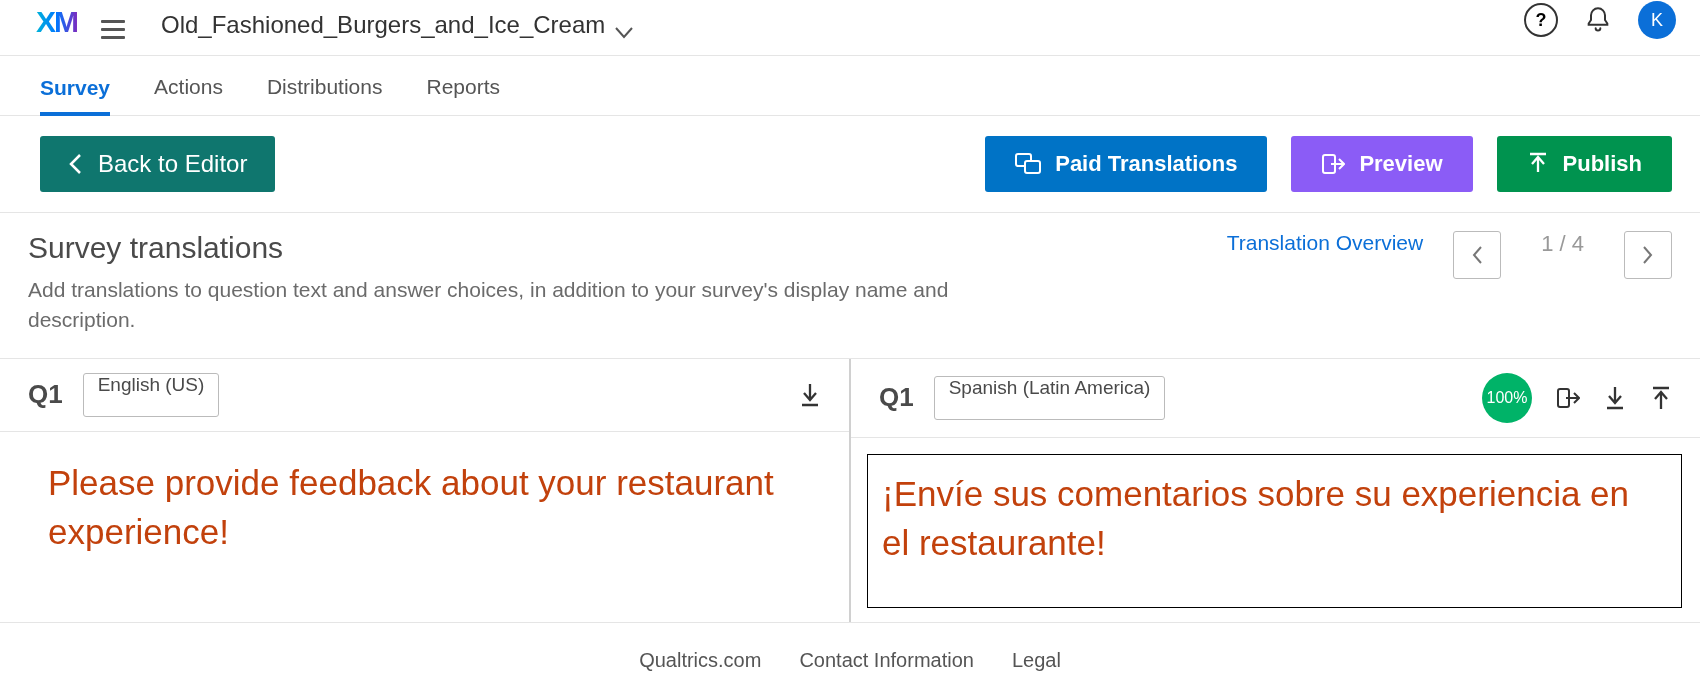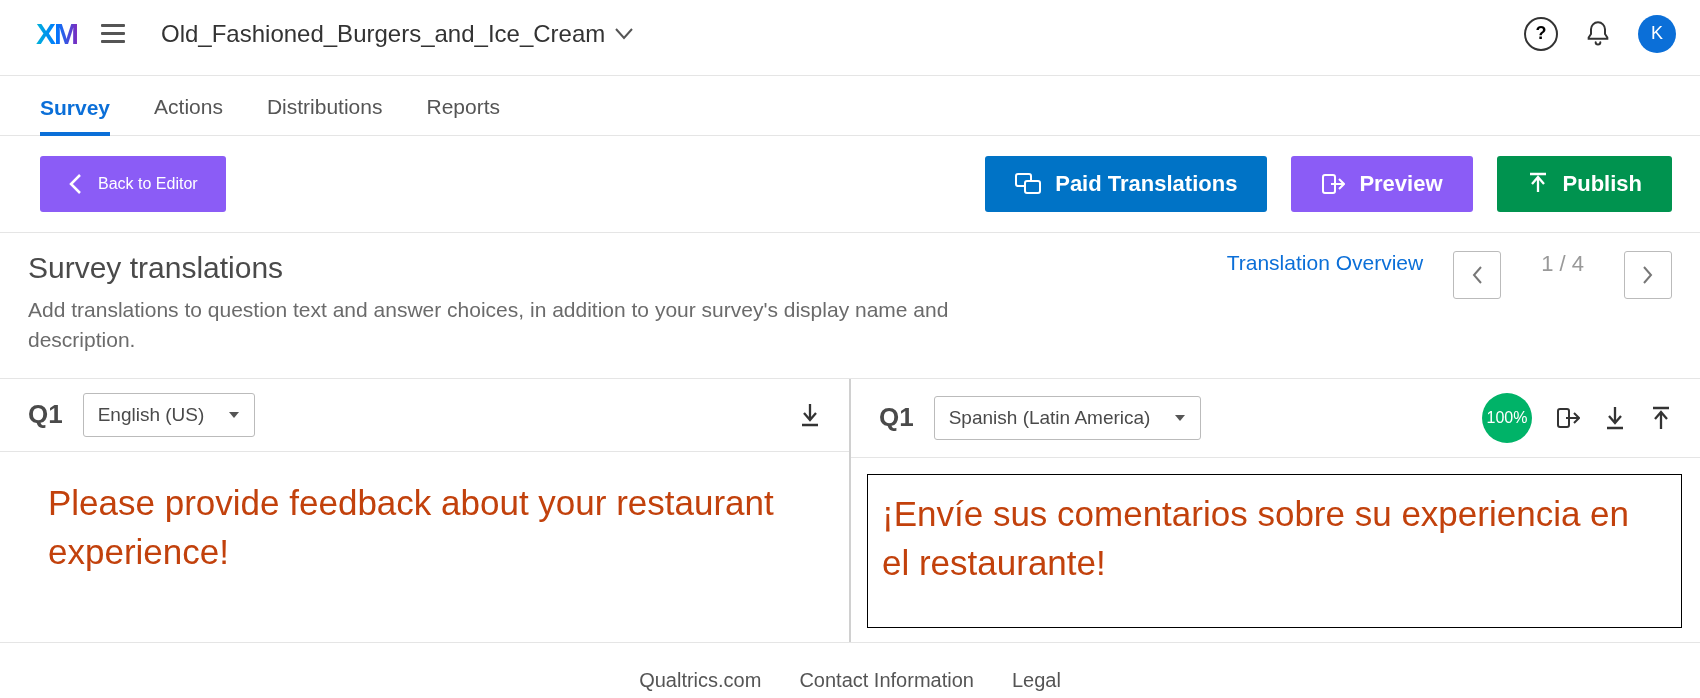--- a/index.html
+++ b/index.html
@@ -1,39 +1,39 @@
 <!DOCTYPE html>
 <html><head>
   <meta charset="utf-8">
   <style>
     * { box-sizing: border-box; margin: 0; padding: 0; }
     body { font-family: -apple-system, BlinkMacSystemFont, "Segoe UI", Helvetica, Arial, sans-serif; width: 1700px; background: #fff; }
 
     
-    .topbar { display: flex; align-items: center; height: 76px; padding: 0 24px 8px 36px; border-bottom: 1px solid #e5e5e5; }
+    .topbar { display: flex; align-items: flex-end; height: 56px; padding: 0 24px 16px 36px; border-bottom: 1px solid #e5e5e5; }
     .xm-logo { font-size: 30px; font-weight: 900; letter-spacing: -2px; margin-right: 24px;
                background: linear-gradient(90deg, #00b4d8 0%, #0077ff 50%, #7b2cbf 100%);
                -webkit-background-clip: text; background-clip: text; color: transparent; }
     .hamburger { display:flex; flex-direction:column; gap:5px; margin-right:36px; cursor:pointer; }
     .hamburger span { width:24px; height:3px; background:#555; border-radius:1px; }
     .project-name { font-size: 24px; color:#333; }
     .project-caret { margin-left:10px; }
     .topbar-right { margin-left:auto; display:flex; align-items:center; gap:26px; }
     .icon-btn { display:inline-flex; align-items:center; justify-content:center; cursor:pointer; }
     .circle-q { width:34px; height:34px; border:2px solid #333; border-radius:50%; font-size:18px; font-weight:600; }
     .avatar { width:38px; height:38px; border-radius:50%; background:#0b6fd8; color:#fff; font-size:18px; font-weight:500; }
 
     
     .tabs { display:flex; gap:44px; padding: 0 40px; height:60px; align-items:flex-end; border-bottom:1px solid #e5e5e5; }
     .tab { font-size:21px; color:#555; padding-bottom:16px; cursor:pointer; }
     .tab.active { color:#0b6fd8; font-weight:700; border-bottom:4px solid #0b6fd8; margin-bottom:-1px; padding-bottom:12px; }
 
     
     .actionbar { display:flex; align-items:center; padding: 20px 28px 20px 40px; border-bottom:1px solid #e5e5e5; }
-    .back-btn { background:#8b5cf6; color:#fff; border:none; height:56px; padding:0 28px; font-size:16px; display:flex; align-items:center; gap:16px; cursor:pointer; border-radius:3px;justify-content:space-between; }
+    .back-btn { background:#0f766e; color:#fff; border:none; height:56px; padding:0 28px; font-size:24px; display:flex; align-items:center; gap:16px; cursor:pointer; border-radius:3px;justify-content:space-between; }
     .actbar-right { margin-left:auto; display:flex; gap:24px; }
     .big-btn { height:56px; padding:0 30px; font-size:22px; font-weight:600; border:none; color:#fff; display:flex; align-items:center; gap:14px; cursor:pointer; border-radius:3px; }
     .btn-blue   { background:#0073c6; }
     .btn-blue2  { background:#8b5cf6; }
     .btn-green  { background:#00934f; }
 
     
     .titlerow { display:flex; align-items:flex-start; padding: 18px 28px 22px 28px; border-bottom:1px solid #e5e5e5; }
     .title-left { flex: 1; }
     .title-left h1 { font-size:30px; font-weight:500; color:#4a4a4a; margin-bottom:10px; }
@@ -41,21 +41,21 @@
     .title-right { display:flex; align-items:flex-start; gap:20px; }
     .overview-link { font-size:21px; color:#0b6fd8; cursor:pointer; margin-right:10px; }
     .pager-btn { width:48px; height:48px; border:1px solid #bbb; border-radius:3px; background:#fff; cursor:pointer; display:flex; align-items:center; justify-content:center; }
     .page-count { font-size:22px; color:#999; padding:0 20px; }
 
     
     .panes { display:flex; border-bottom:1px solid #e5e5e5; }
     .pane { flex:1; }
     .pane-header { display:flex; align-items:center; gap:20px; padding: 14px 28px; border-bottom:1px solid #e5e5e5; }
     .qlabel { font-size:26px; font-weight:700; color:#4a4a4a; }
-    .lang-dd { border:1px solid #bbb; border-radius:3px; height:44px; padding:16px 14px; display:flex; align-items:center; gap:24px; font-size:19px; color:#4a4a4a; cursor:pointer; }
+    .lang-dd { border:1px solid #bbb; border-radius:3px; height:44px; padding:0 14px; display:flex; align-items:center; gap:24px; font-size:19px; color:#4a4a4a; cursor:pointer;flex-direction:column; }
     .pane-header-right { margin-left:auto; display:flex; align-items:center; gap:24px; }
     .dl-icon { cursor:pointer; display:flex; }
     .pct-badge { width:50px; height:50px; border-radius:50%; background:#00b368; color:#fff; font-size:16px; font-weight:400; display:flex; align-items:center; justify-content:center; }
     .divider { width:2px; background:#d0d0d0; }
 
     .pane-body { padding: 26px 40px 40px 48px; min-height: 160px; }
     .qtext { font-size:35px; color:#c2410c; line-height:1.4; }
     .translated-box { border:1px solid #000000; padding:14px 16px 40px 14px; margin:0 18px 14px 0; }
 
     

